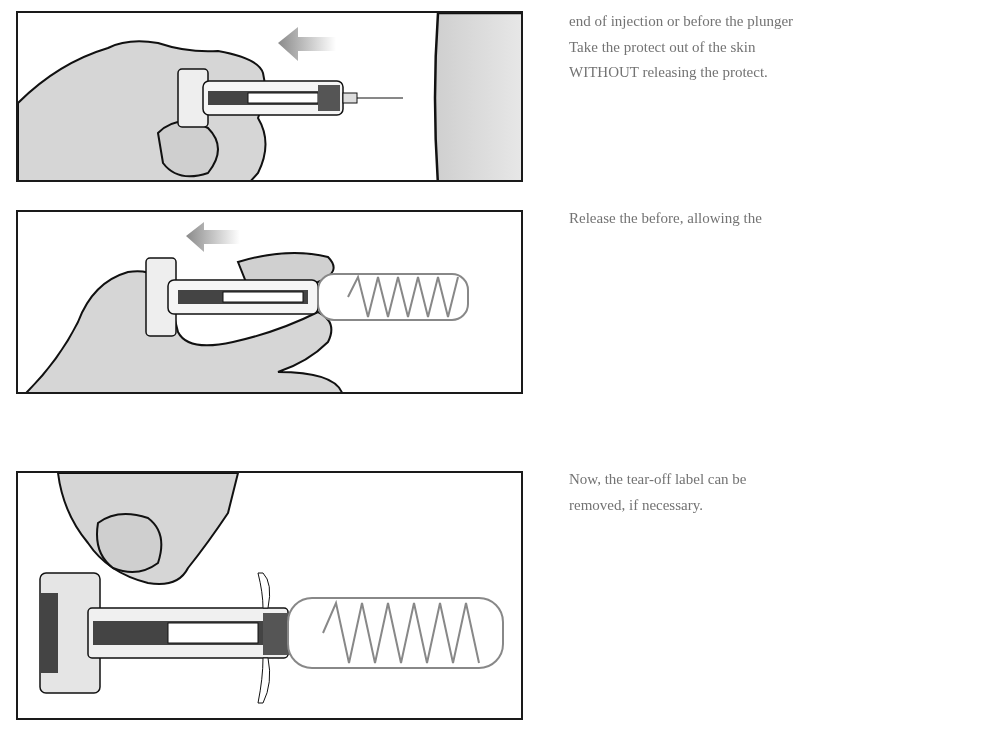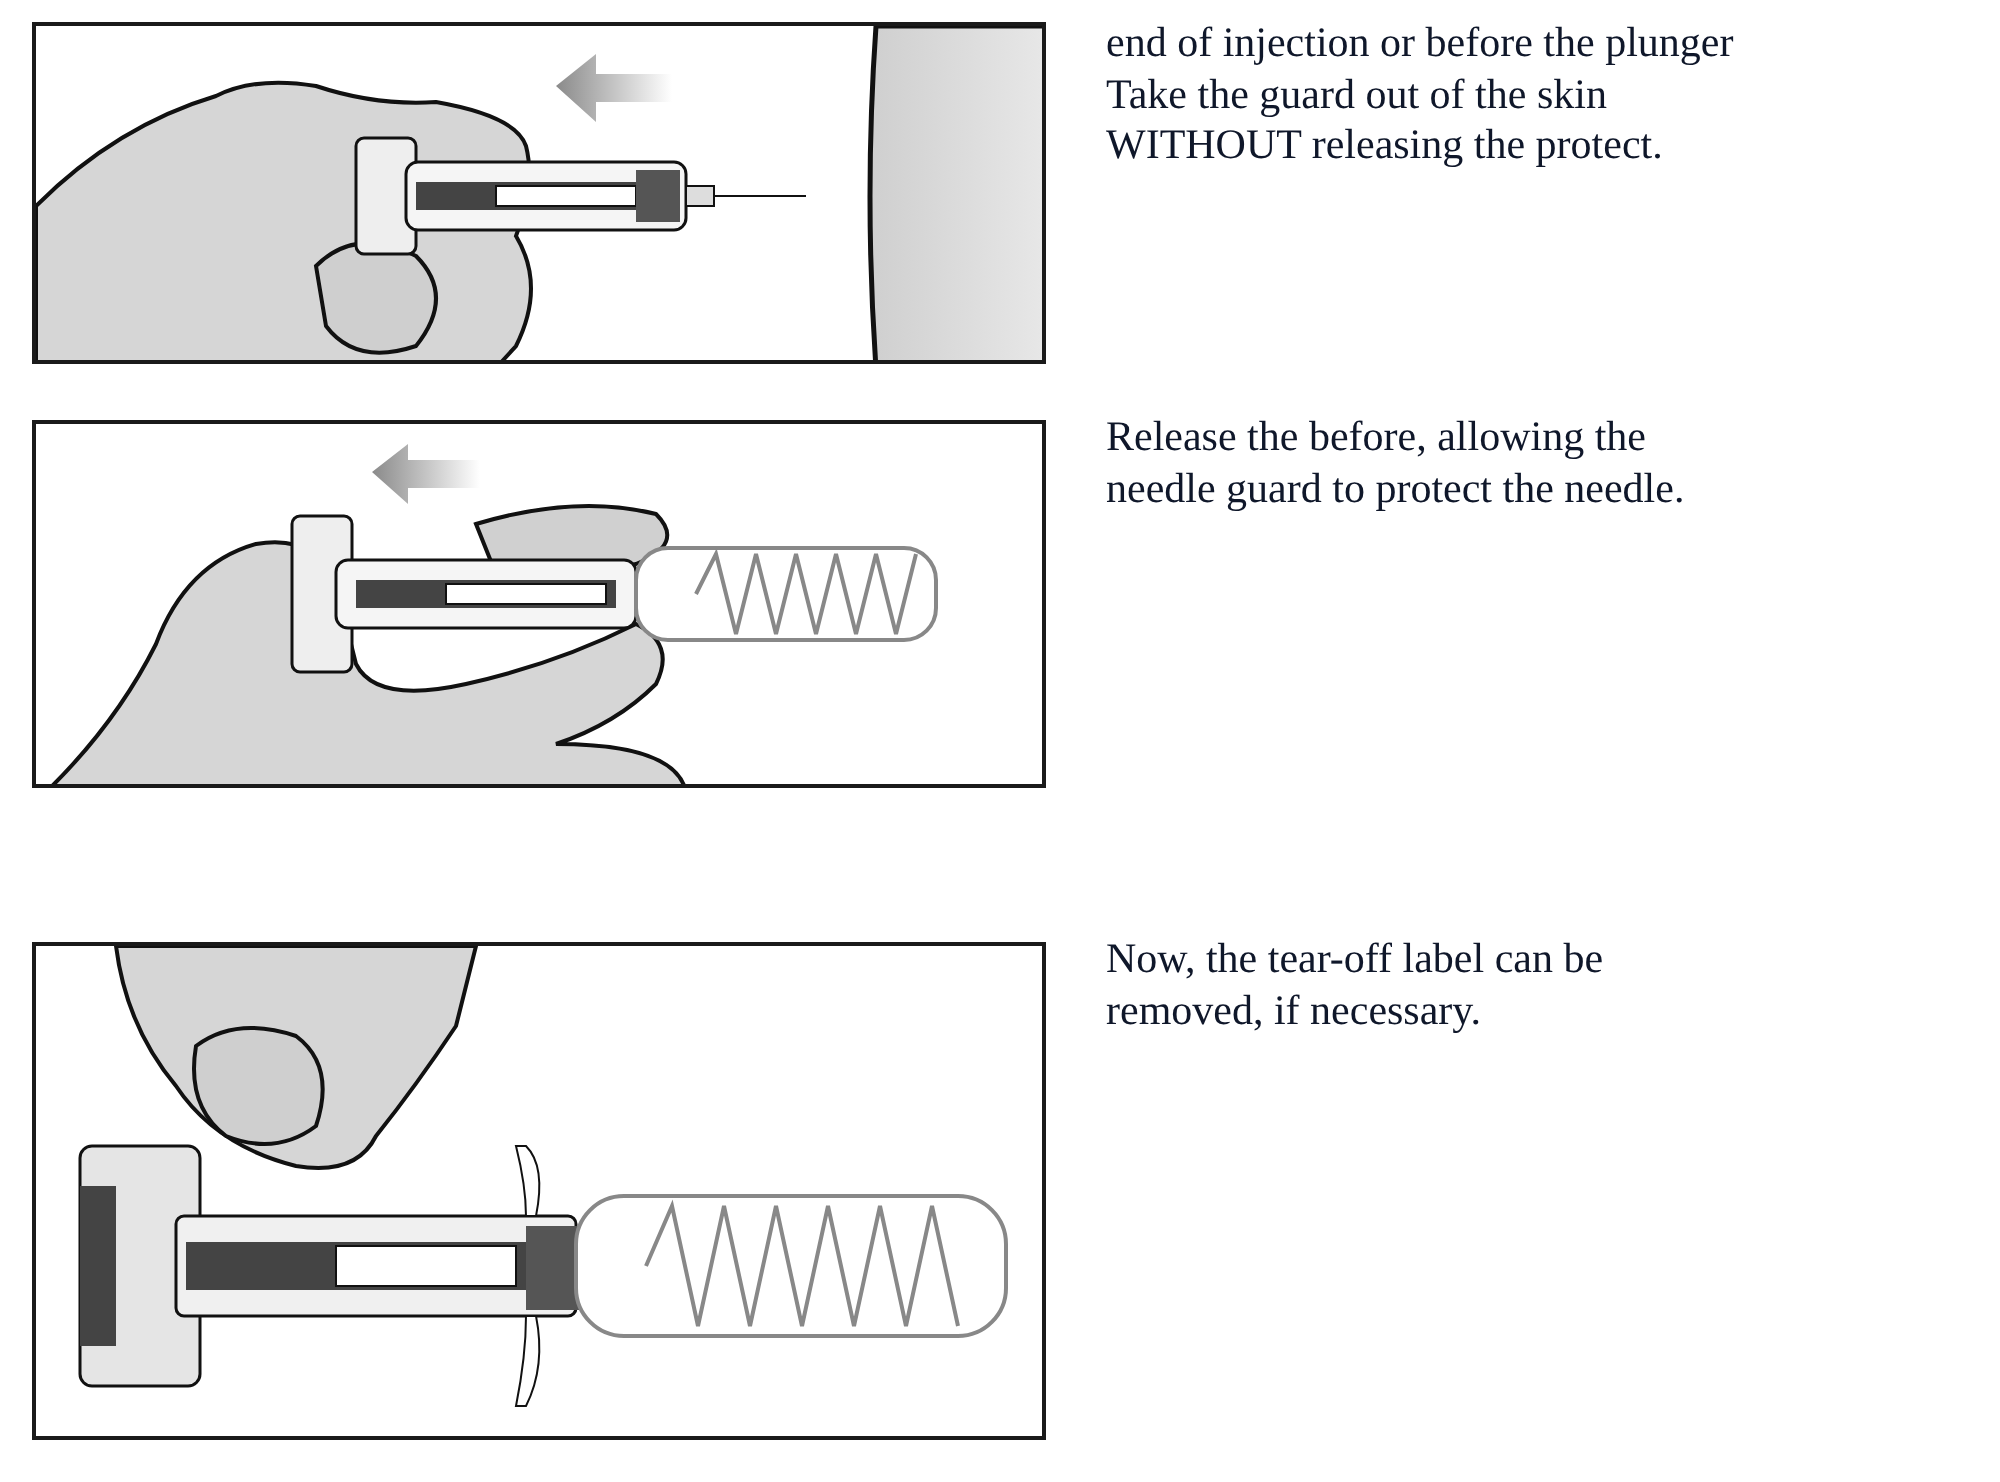--- a/index.html
+++ b/index.html
@@ -1,19 +1,19 @@
 <!DOCTYPE html>
 <html><head>
 <meta charset="utf-8">
 <style>
   html, body { margin:0; padding:0; background:#ffffff; }
   body { width:1000px; height:741px; position:relative; overflow:hidden; font-family:"Liberation Serif", "DejaVu Serif", serif; color:#111; }
   .panel { position:absolute; left:16px; width:507px; border:2px solid #1a1a1a; box-sizing:border-box; background:#fff; overflow:hidden; }
   .panel svg { position:absolute; left:0; top:0; }
-  .step-text { position:absolute; left:553px; width:420px; font-size:21px; line-height:25.5px; color:#0f172a; }
+  .step-text { position:absolute; left:569px; width:420px; font-size:15px; line-height:25.5px; color:#737373; }
   .step-text b { font-weight:normal; }
   .line { display:block; white-space:nowrap; }
 </style>
 </head>
 <body>
 
 <div class="panel" style="top:11px;height:171px;">
   <svg width="507" height="171" viewBox="0 0 507 171">
     <defs>
       <linearGradient id="arrowg" x1="0" x2="1">
@@ -39,21 +39,21 @@
     <rect x="185" y="68" width="140" height="34" rx="6" fill="#f5f5f5" stroke="#111" stroke-width="1.5"></rect>
     <rect x="190" y="78" width="110" height="14" fill="#444"></rect>
     <rect x="230" y="80" width="70" height="10" fill="#fff" stroke="#111"></rect>
     <rect x="300" y="72" width="22" height="26" fill="#555"></rect>
     <rect x="325" y="80" width="14" height="10" fill="#ddd" stroke="#111"></rect>
     <line x1="339" y1="85" x2="385" y2="85" stroke="#111" stroke-width="1"></line>
   </svg>
 </div>
 <div class="step-text" style="top:9px;">
   <span class="line">end of injection or before the plunger</span>
-  <span class="line">Take the guard out of the skin</span>
+  <span class="line">Take the protect out of the skin</span>
   <span class="line"><b>WITHOUT</b><span> releasing the protect.</span></span>
 </div>
 
 <div class="panel" style="top:210px;height:184px;">
   <svg width="507" height="184" viewBox="0 0 507 184">
     <defs>
       <linearGradient id="arrowg2" x1="0" x2="1">
         <stop offset="0" stop-color="#8a8a8a"></stop>
         <stop offset="1" stop-color="#ffffff"></stop>
       </linearGradient>
@@ -69,21 +69,20 @@
     <rect x="150" y="68" width="150" height="34" rx="6" fill="#f5f5f5" stroke="#111" stroke-width="1.5"></rect>
     <rect x="160" y="78" width="130" height="14" fill="#444"></rect>
     <rect x="205" y="80" width="80" height="10" fill="#fff" stroke="#111"></rect>
 
     <rect x="300" y="62" width="150" height="46" rx="16" fill="#fff" stroke="#888" stroke-width="2"></rect>
     <polyline points="330,85 340,65 350,105 360,65 370,105 380,65 390,105 400,65 410,105 420,65 430,105 440,65" fill="none" stroke="#888" stroke-width="2"></polyline>
   </svg>
 </div>
 <div class="step-text" style="top:206px;">
   <span class="line">Release the before, allowing the</span>
-  <span class="line">needle guard to protect the needle.</span>
 </div>
 
 <div class="panel" style="top:471px;height:249px;">
   <svg width="507" height="249" viewBox="0 0 507 249">
 
     <path d="M40 0 Q45 40 70 70 Q90 100 130 110 Q160 115 170 95 Q190 70 210 40 L220 0 Z" fill="#d6d6d6" stroke="#111" stroke-width="2"></path>
     <path d="M80 50 Q100 35 130 45 Q150 60 140 90 Q120 105 95 95 Q75 80 80 50 Z" fill="#cfcfcf" stroke="#111" stroke-width="2"></path>
 
     <rect x="22" y="100" width="60" height="120" rx="6" fill="#e5e5e5" stroke="#111" stroke-width="1.5"></rect>
     <rect x="22" y="120" width="18" height="80" fill="#444"></rect>

